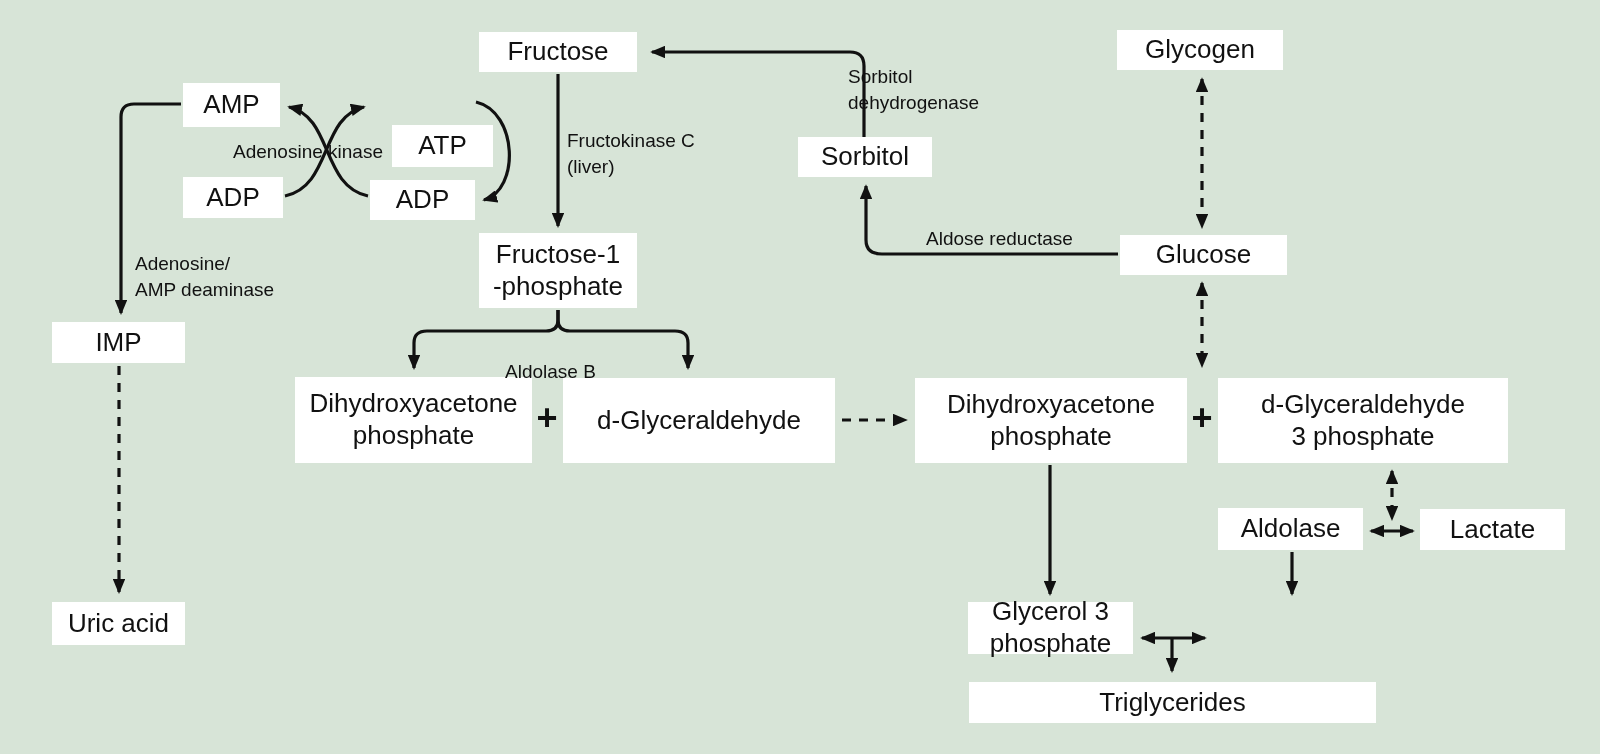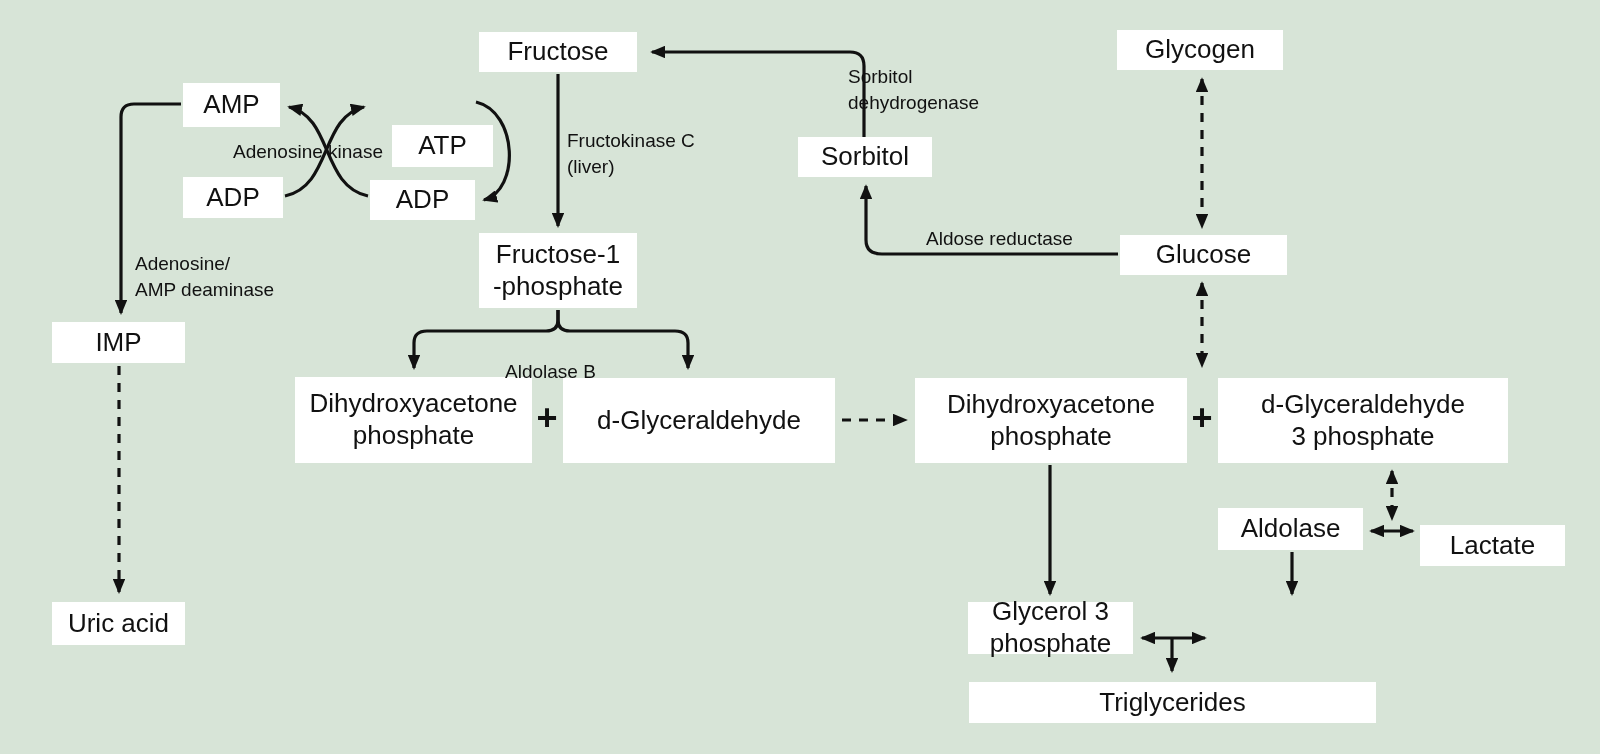--- a/index.html
+++ b/index.html
@@ -98,21 +98,21 @@
 -phosphate</div>
   <div class="node" style="left:52px;top:322px;width:133px;height:41px;">IMP</div>
   <div class="node" style="left:295px;top:377px;width:237px;height:86px;">Dihydroxyacetone
 phosphate</div>
   <div class="node" style="left:563px;top:378px;width:272px;height:85px;">d-Glyceraldehyde</div>
   <div class="node" style="left:915px;top:378px;width:272px;height:85px;">Dihydroxyacetone
 phosphate</div>
   <div class="node" style="left:1218px;top:378px;width:290px;height:85px;">d-Glyceraldehyde
 3 phosphate</div>
   <div class="node" style="left:1218px;top:508px;width:145px;height:42px;">Aldolase</div>
-  <div class="node" style="left:1420px;top:509px;width:145px;height:41px;margin-top:16px;">Lactate</div>
+  <div class="node" style="left:1420px;top:509px;width:145px;height:41px;">Lactate</div>
   <div class="node" style="left:52px;top:602px;width:133px;height:43px;">Uric acid</div>
   <div class="node" style="left:968px;top:602px;width:165px;height:52px;">Glycerol 3
 phosphate</div>
   <div class="node" style="left:969px;top:682px;width:407px;height:41px;">Triglycerides</div>
 
   <div class="plus" style="left:525px;top:396px;">+</div>
   <div class="plus" style="left:1180px;top:396px;">+</div>
 
   <div class="enzyme" style="left:233px;top:139px;">Adenosine kinase</div>
   <div class="enzyme" style="left:135px;top:251px;">Adenosine/

